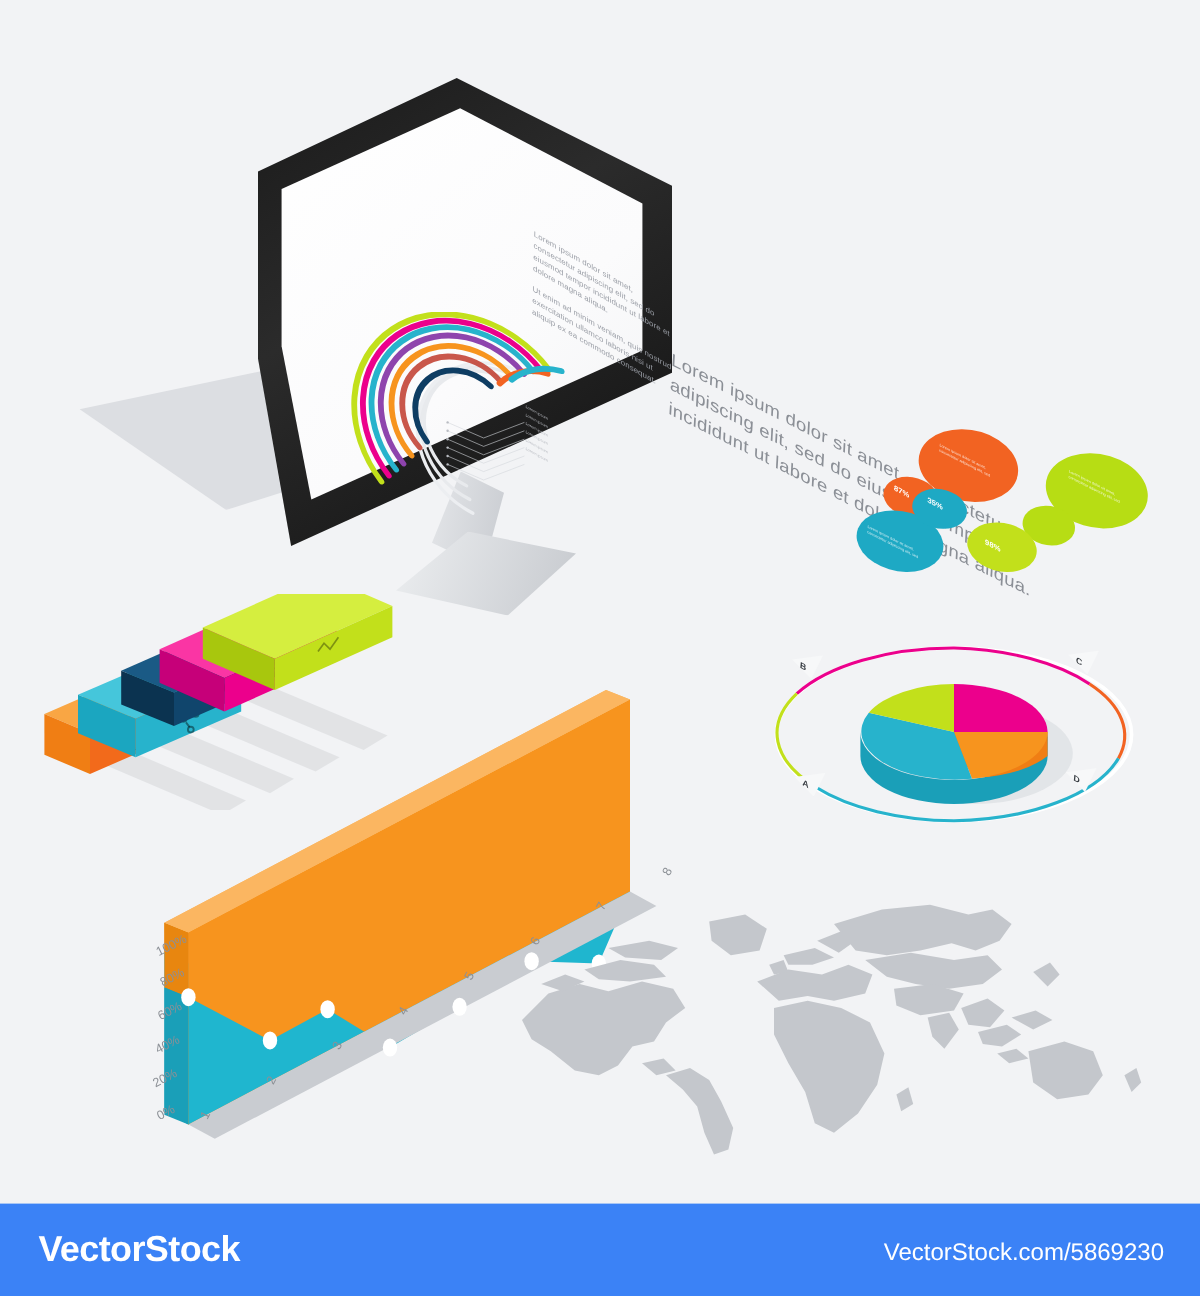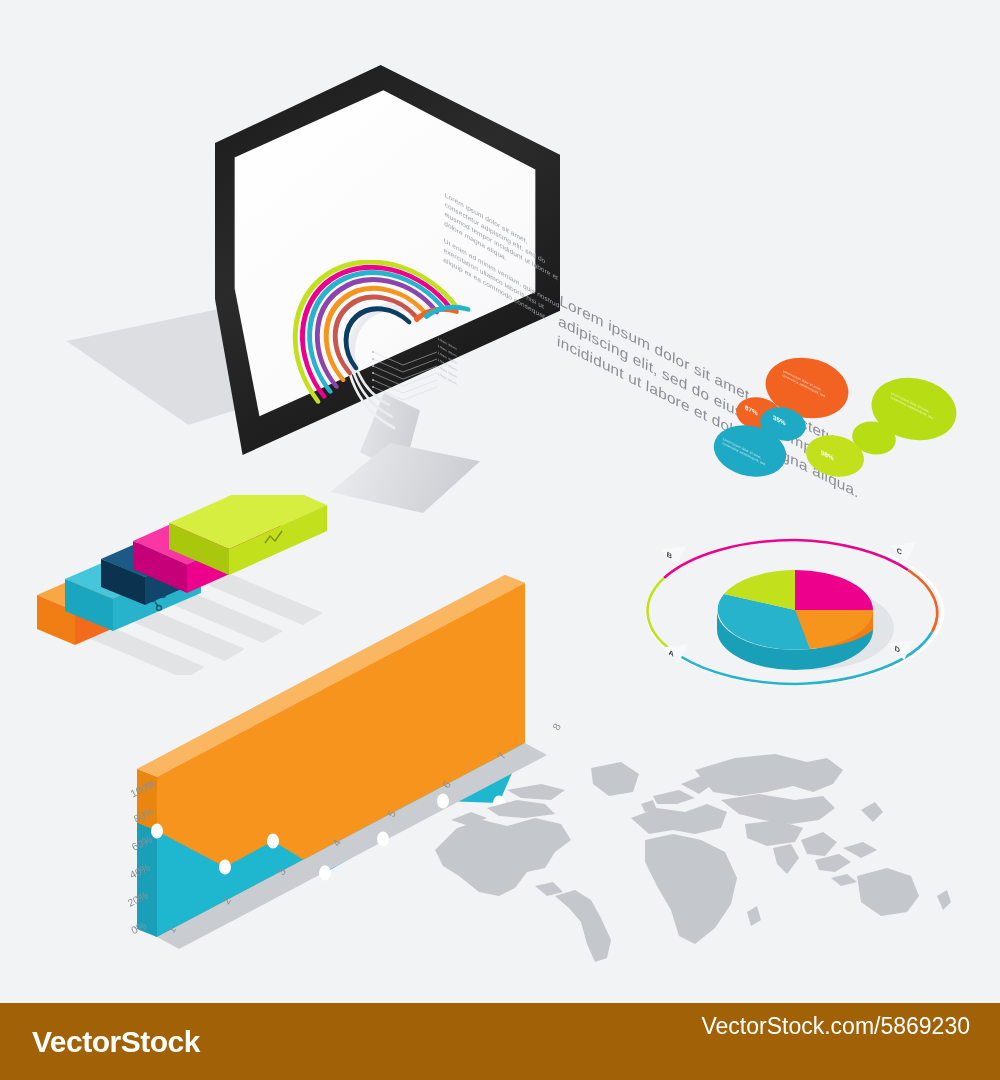--- a/index.html
+++ b/index.html
@@ -9,24 +9,24 @@
     background:#f2f3f5;
     position:relative;
     overflow:hidden;
   }
   #stage { position:absolute; inset:0; width:1000px; height:1080px; }
   .layer { position:absolute; }
 
   
   #footer {
     position:absolute; left:0; top:1003px; width:1000px; height:77px;
-    background:#a16207; color:#fff;
+    background:#3b82f6; color:#fff;
   }
   #footer .fl { position:absolute; left:32px; top:22px; font-size:30px; font-weight:bold; letter-spacing:-.5px;}
-  #footer .fr { position:absolute; right:30px; top:10px; font-size:23px; }
+  #footer .fr { position:absolute; right:30px; top:30px; font-size:20px; }
 
   
   #monitor { left:40px; top:55px; width:560px; height:430px; }
   .mon-shadow{
     position:absolute; left:0; top:250px; width:330px; height:120px;
     background:#dcdee2; clip-path:polygon(8% 30%,60% 0%,100% 52%,45% 100%);
     filter:blur(1px);
   }
   .mon-body{
     position:absolute; left:175px; top:10px; width:345px; height:390px;

